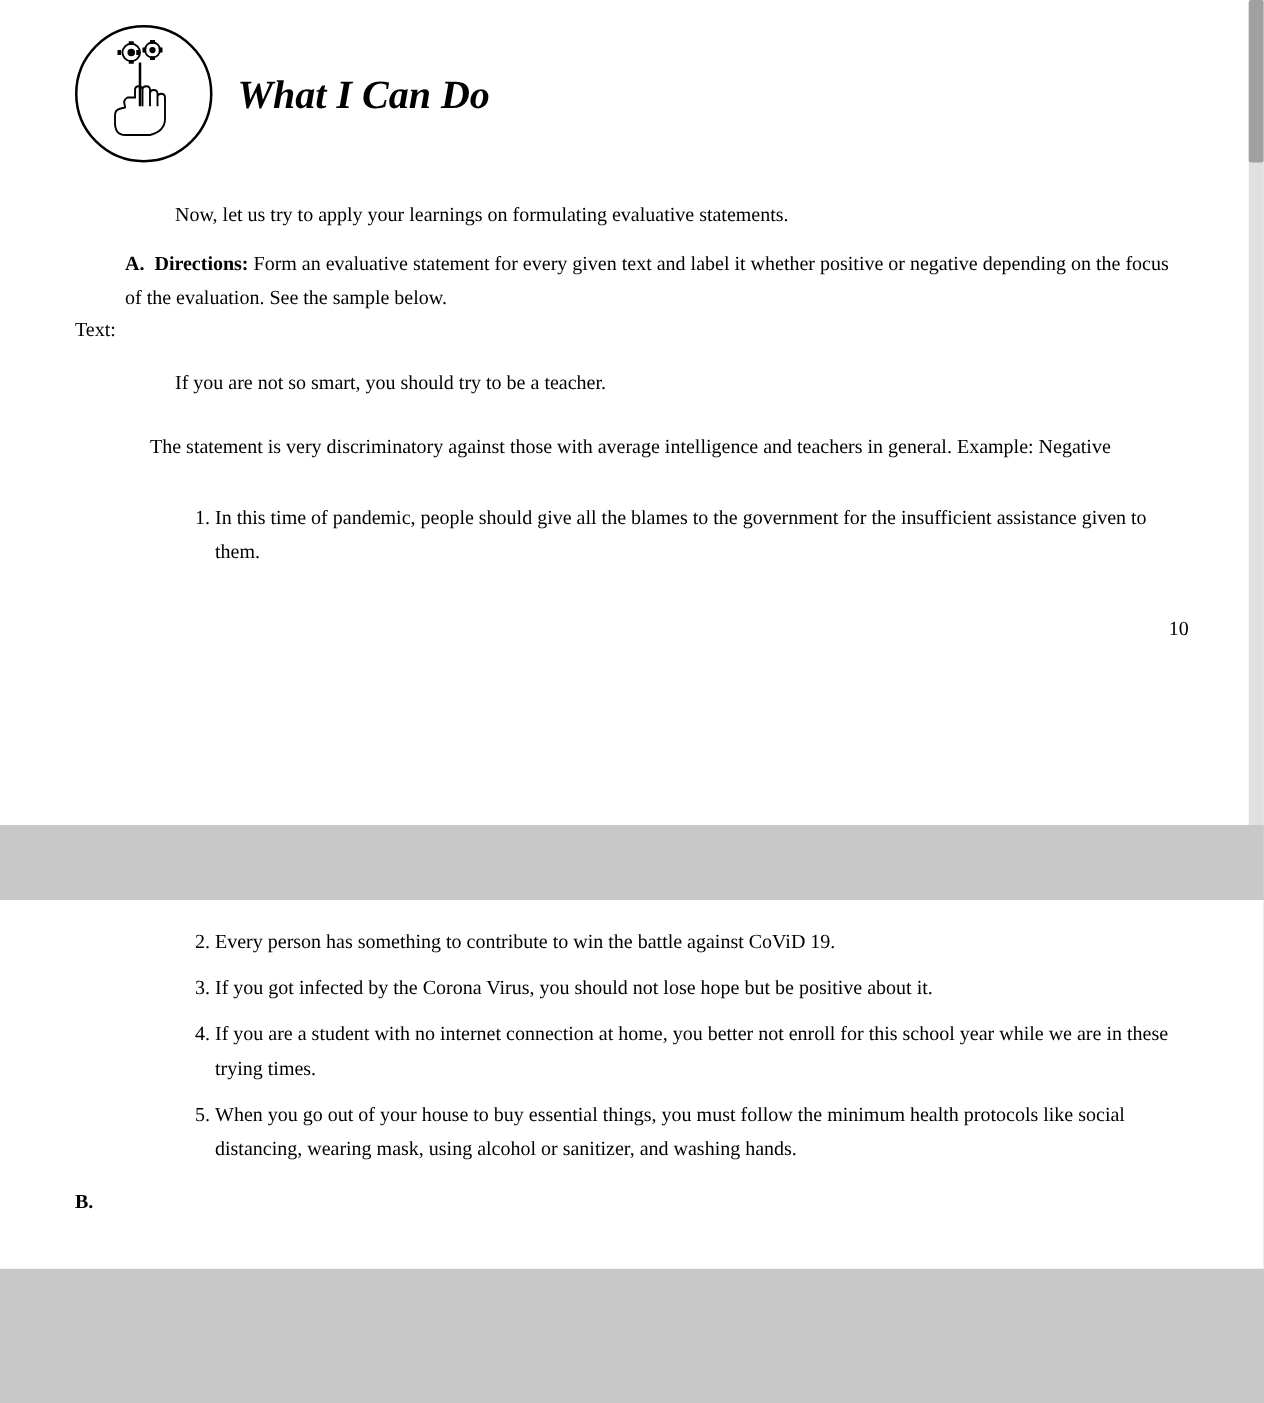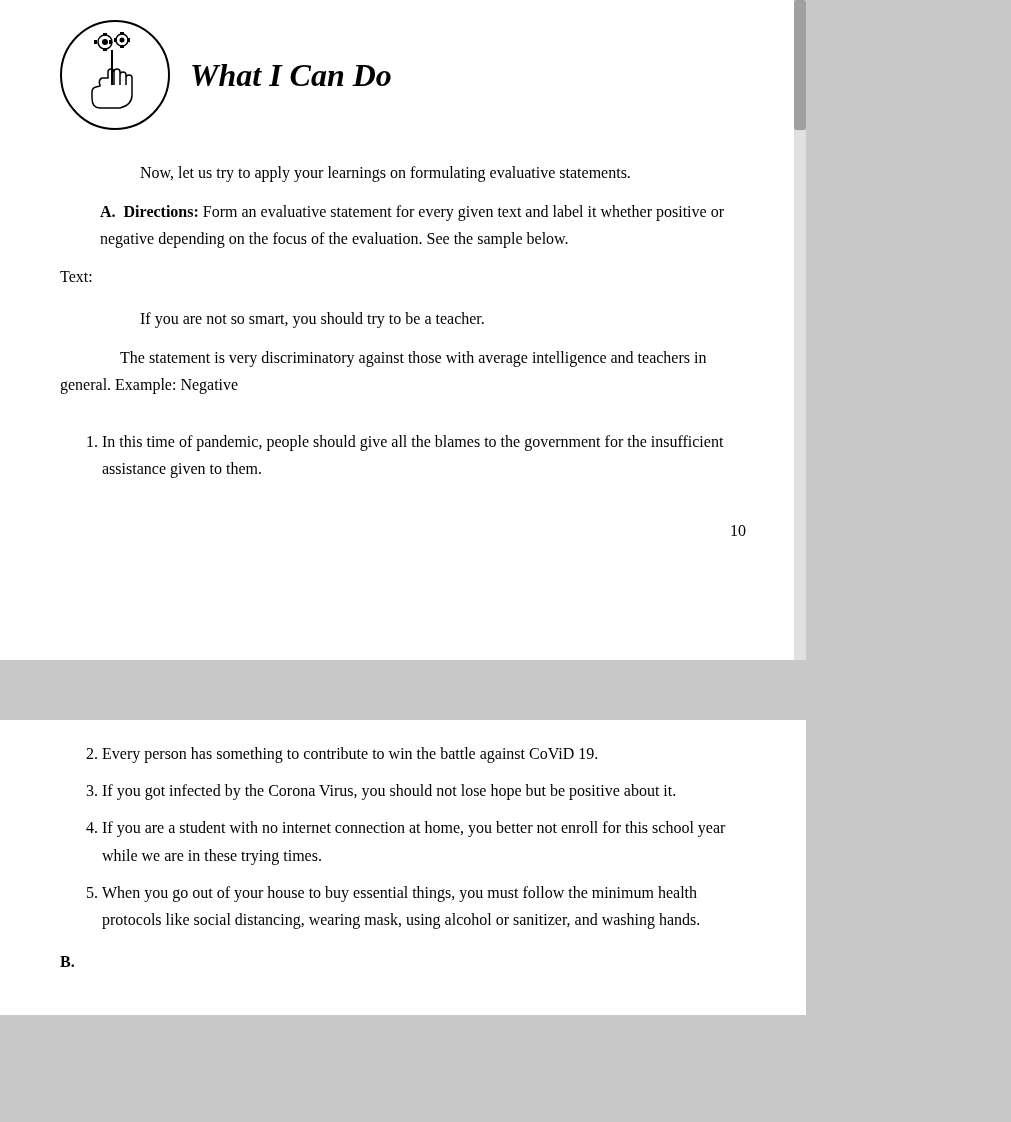--- a/index.html
+++ b/index.html
@@ -11,21 +11,21 @@
     body {
       background: #c8c8c8;
       font-family: 'Times New Roman', Times, serif;
       font-size: 16px;
       color: #000;
       width: 1011px;
       min-height: 1122px;
     }
 
     .page-wrapper {
-      width: 806px;
+      width: 1011px;
       min-height: 1122px;
       display: flex;
       flex-direction: column;
     }
 
     
     .page {
       background: #fff;
       width: 100%;
       position: relative;
@@ -71,54 +71,54 @@
     
     .intro-text {
       margin-left: 80px;
       margin-bottom: 12px;
       line-height: 1.6;
     }
 
     
     .directions-block {
       margin-left: 40px;
-      margin-bottom: 16px;
+      margin-bottom: 4px;
       line-height: 1.7;
     }
 
     .directions-label {
       font-weight: bold;
     }
 
     
     .text-heading {
       font-weight: normal;
       margin-bottom: 20px;
     }
 
     .text-sample {
       margin-left: 80px;
-      margin-bottom: 12px;
+      margin-bottom: 24px;
       line-height: 1.6;
     }
 
     
     .eval-heading {
       font-weight: bold;
       margin-bottom: 8px;
     }
 
     .eval-body {
       line-height: 1.7;
       margin-bottom: 30px;
     }
 
     
     .numbered-list {
-      margin-left: 42px;
+      margin-left: 112px;
       list-style-type: decimal;
       line-height: 1.7;
     }
 
     .numbered-list li {
       margin-bottom: 10px;
     }
 
     
     .page-number {

